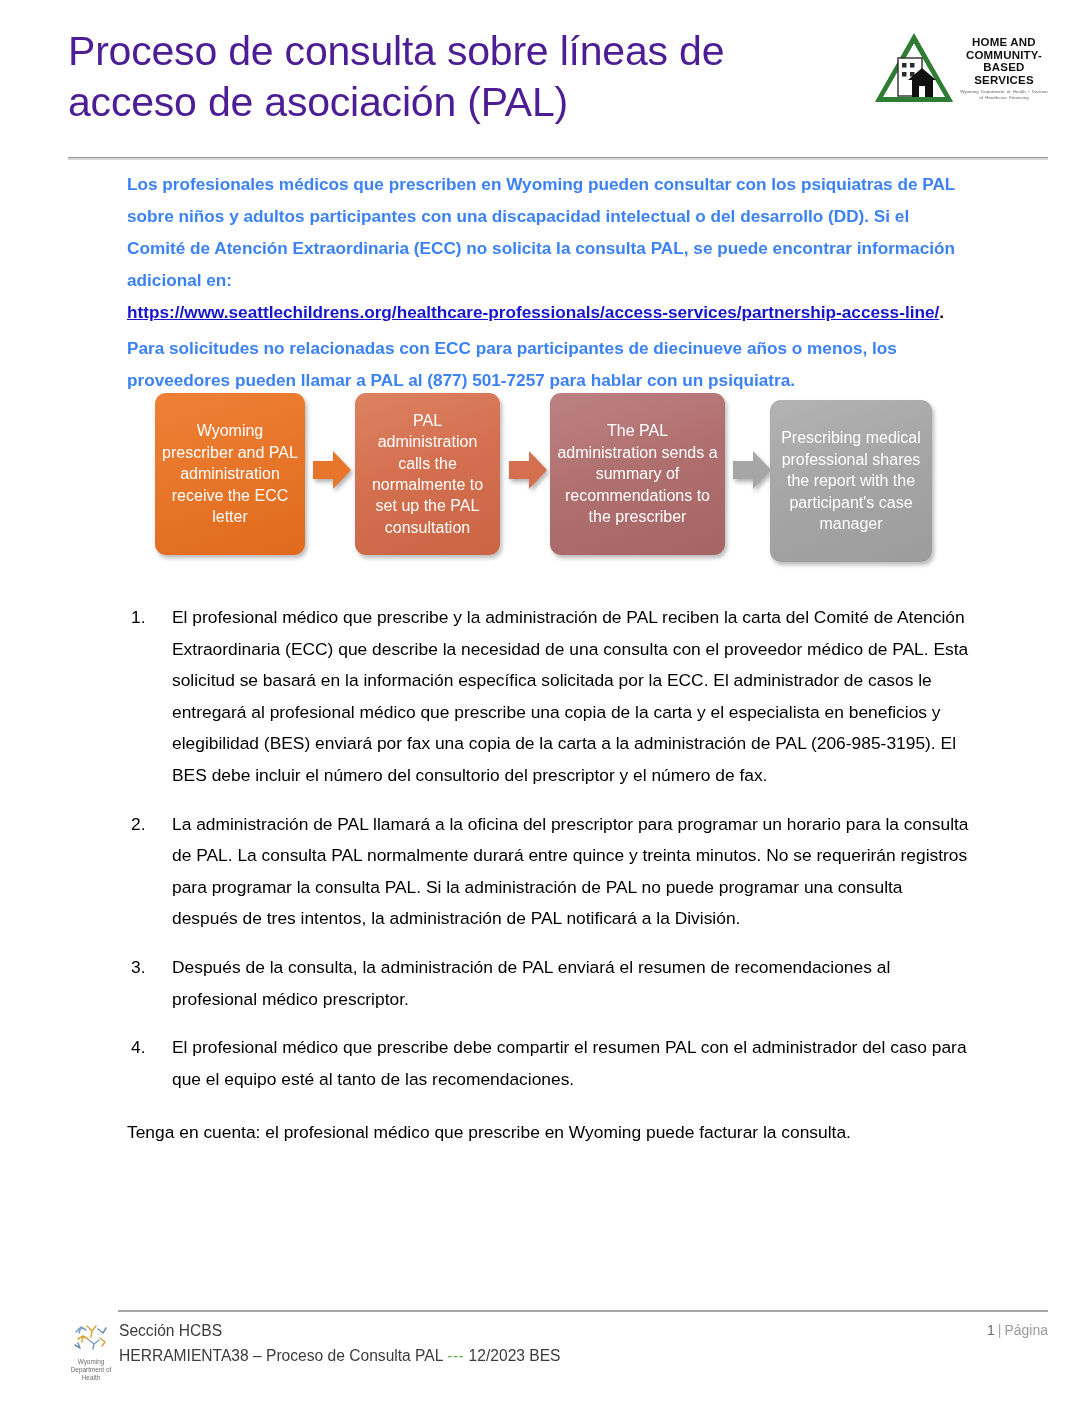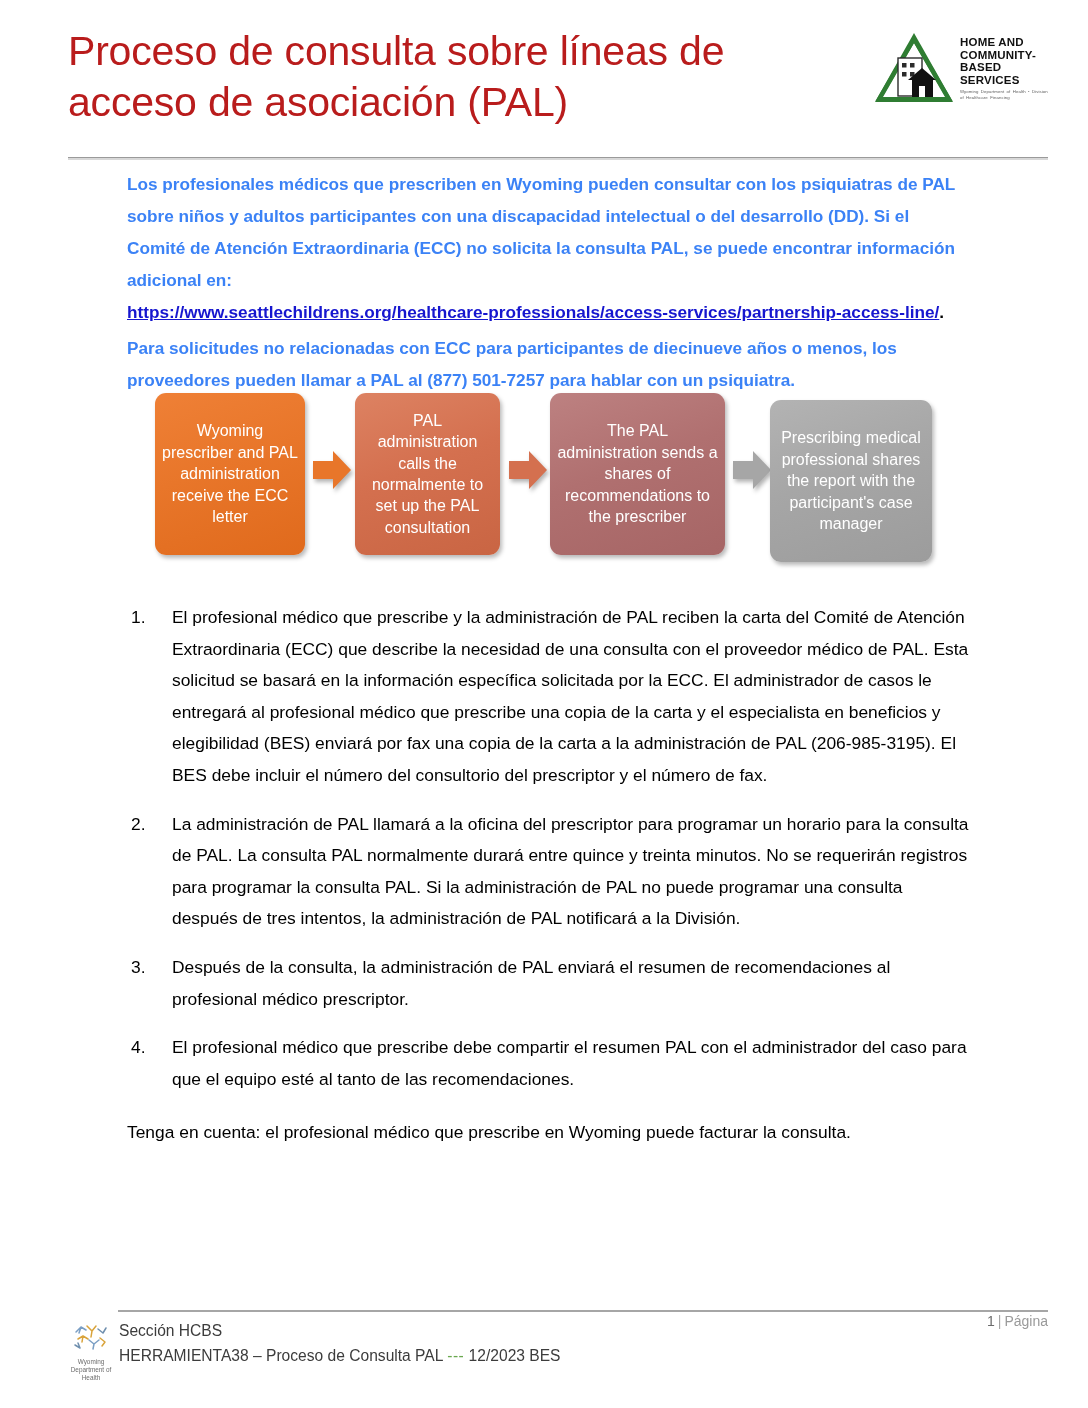--- a/index.html
+++ b/index.html
@@ -32,21 +32,21 @@
     height: 130px;
   }
   .doc-title {
     position: absolute;
     left: 0;
     top: 0;
     width: 790px;
     font-size: 41px;
     line-height: 51px;
     font-weight: 400;
-    color: #b91c1c;
+    color: #4c1d95;
     letter-spacing: -0.2px;
   }
   .header-logo {
     position: absolute;
     right: 0;
     top: 2px;
     width: 176px;
     height: 100px;
   }
   .logo-triangle {
@@ -54,21 +54,21 @@
     left: 0;
     top: 2px;
     width: 84px;
     height: 76px;
   }
   .logo-text {
     position: absolute;
     left: 88px;
     top: 8px;
     width: 88px;
-    text-align: left;
+    text-align: center;
   }
   .logo-text .l1 {
     font-size: 11.5px;
     line-height: 12.6px;
     font-weight: bold;
     color: #111111;
     letter-spacing: 0.2px;
   }
   .logo-text .l2 {
     margin-top: 3px;
@@ -244,21 +244,21 @@
     top: 18px;
     width: 800px;
     font-size: 15.6px;
     line-height: 25px;
     color: #3c3c3c;
   }
   .footer-text .dashes { color: #6aa84f; letter-spacing: 0.5px; }
   .footer-page {
     position: absolute;
     right: 40px;
-    top: 9px;
+    top: 18px;
     font-size: 14px;
     line-height: 25px;
     color: #6b6b6b;
     text-align: right;
   }
   .footer-page .pg-sep { color: #a6a6a6; margin: 0 3px; }
   .footer-page .pg-word { color: #9a9a9a; }
 </style>
 </head>
 <body>
@@ -307,21 +307,21 @@
 
     <div class="flow-box fb2">
         <span>PAL administration calls the normalmente to set up the PAL consultation</span>
       </div>
 
     <svg class="flow-arrow fa2" viewBox="0 0 42 44">
       <polygon points="2,13 22,13 22,3 40,22 22,41 22,31 2,31" fill="#D4704F"></polygon>
     </svg>
 
     <div class="flow-box fb3">
-        <span>The PAL administration sends a shares of recommendations to the prescriber</span>
+        <span>The PAL administration sends a summary of recommendations to the prescriber</span>
       </div>
 
     <svg class="flow-arrow fa3" viewBox="0 0 42 44">
       <polygon points="2,13 22,13 22,3 40,22 22,41 22,31 2,31" fill="#A6A6A6"></polygon>
     </svg>
 
     <div class="flow-box fb4">
         <span>Prescribing medical professional shares the report with the participant's case manager</span>
       </div>
   </div>

